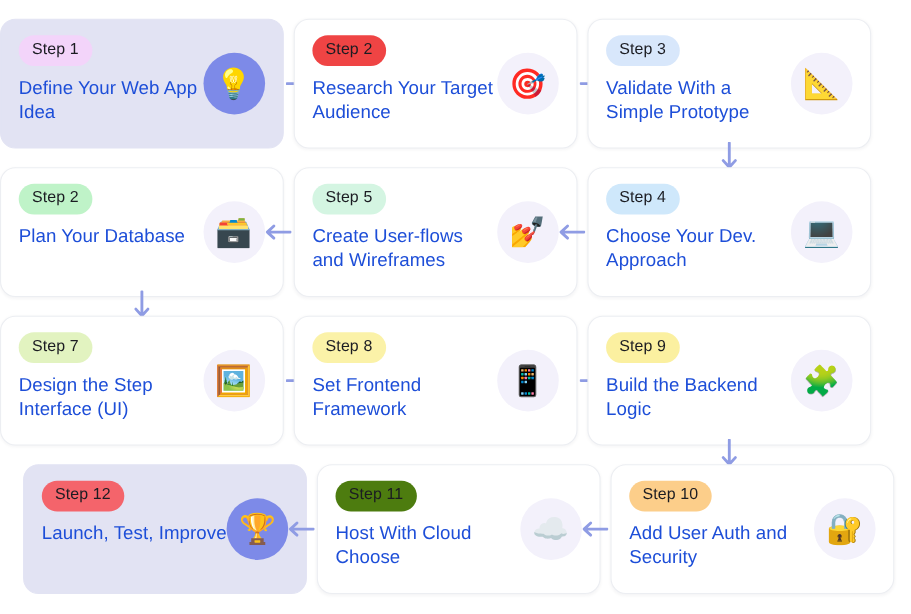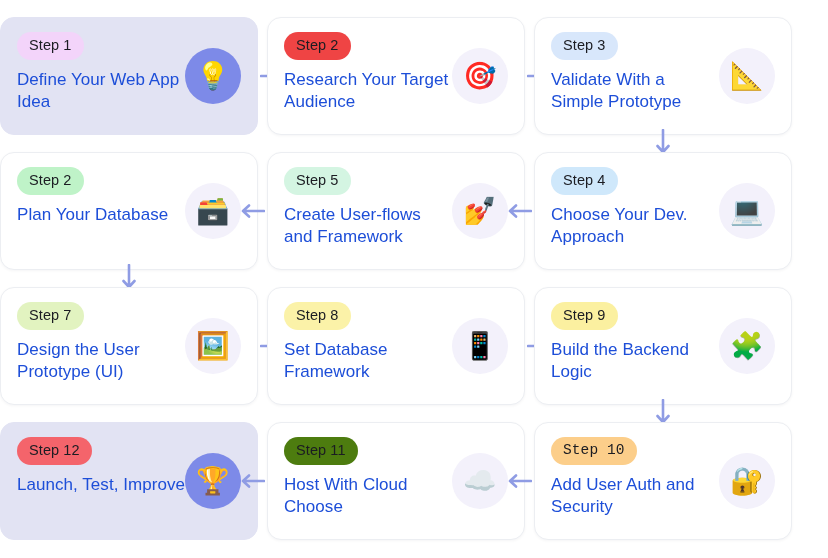--- a/index.html
+++ b/index.html
@@ -13,21 +13,21 @@
     position: relative;
     width: 828px; height: 558px;
     padding: 17px 0;
   }
   .row {
     display: flex;
     height: 118px;
     margin-bottom: 17px;
     position: relative;
   }
-  .row:last-child { margin-bottom: 0; }
+  .row:last-child { margin-bottom: 0; margin-left: 21px; }
   .cell {
     width: 258px;
     height: 118px;
     position: relative;
     flex: 0 0 258px;
   }
   .cell.gap { margin-right: 9px; }
 
   .card {
     position: relative;
@@ -168,21 +168,21 @@
       <div class="arrow-v">
         <svg width="16" height="30" viewBox="0 0 16 30">
             <path d="M8 1 V23 M2.5 17 L8 23 L13.5 17" stroke="currentColor" stroke-width="2.6" fill="none" stroke-linecap="round" stroke-linejoin="round"></path>
           </svg>
       </div>
     </div>
 
     <div class="cell gap">
       <div class="card">
         <span class="badge" style="background: rgb(212, 245, 226);">Step 5</span>
-        <div class="title">Create User-flows and Framework</div>
+        <div class="title">Create User-flows and Wireframes</div>
         <div class="iconwrap">💅</div>
       </div>
       <div class="arrow-h left">
         <svg width="28" height="16" viewBox="0 0 28 16">
             <path d="M27 8 H6 M12 2.5 L6 8 L12 13.5" stroke="currentColor" stroke-width="2.6" fill="none" stroke-linecap="round" stroke-linejoin="round"></path>
           </svg>
       </div>
     </div>
 
     <div class="cell">
@@ -197,34 +197,34 @@
           </svg>
       </div>
     </div>
   </div>
 
   <div class="row">
 
     <div class="cell gap">
       <div class="card">
         <span class="badge" style="background: rgb(226, 243, 192);">Step 7</span>
-        <div class="title">Design the User Prototype (UI)</div>
+        <div class="title">Design the Step Interface (UI)</div>
         <div class="iconwrap">🖼️</div>
       </div>
       <div class="arrow-h right">
         <svg width="28" height="16" viewBox="0 0 28 16">
             <path d="M1 8 H22 M16 2.5 L22 8 L16 13.5" stroke="currentColor" stroke-width="2.6" fill="none" stroke-linecap="round" stroke-linejoin="round"></path>
           </svg>
       </div>
     </div>
 
     <div class="cell gap">
       <div class="card">
         <span class="badge" style="background: rgb(251, 242, 168);">Step 8</span>
-        <div class="title">Set Database Framework</div>
+        <div class="title">Set Frontend Framework</div>
         <div class="iconwrap">📱</div>
       </div>
       <div class="arrow-h right">
         <svg width="28" height="16" viewBox="0 0 28 16">
             <path d="M1 8 H22 M16 2.5 L22 8 L16 13.5" stroke="currentColor" stroke-width="2.6" fill="none" stroke-linecap="round" stroke-linejoin="round"></path>
           </svg>
       </div>
     </div>
 
     <div class="cell">
@@ -259,21 +259,21 @@
       </div>
       <div class="arrow-h left">
         <svg width="28" height="16" viewBox="0 0 28 16">
             <path d="M27 8 H6 M12 2.5 L6 8 L12 13.5" stroke="currentColor" stroke-width="2.6" fill="none" stroke-linecap="round" stroke-linejoin="round"></path>
           </svg>
       </div>
     </div>
 
     <div class="cell">
       <div class="card">
-        <span class="badge" style="background: rgb(252, 206, 138); font-family: Liberation Mono, monospace;">Step 10</span>
+        <span class="badge" style="background: rgb(252, 206, 138);">Step 10</span>
         <div class="title">Add User Auth and Security</div>
         <div class="iconwrap">🔐</div>
       </div>
       <div class="arrow-h left">
         <svg width="28" height="16" viewBox="0 0 28 16">
             <path d="M27 8 H6 M12 2.5 L6 8 L12 13.5" stroke="currentColor" stroke-width="2.6" fill="none" stroke-linecap="round" stroke-linejoin="round"></path>
           </svg>
       </div>
     </div>
   </div>

